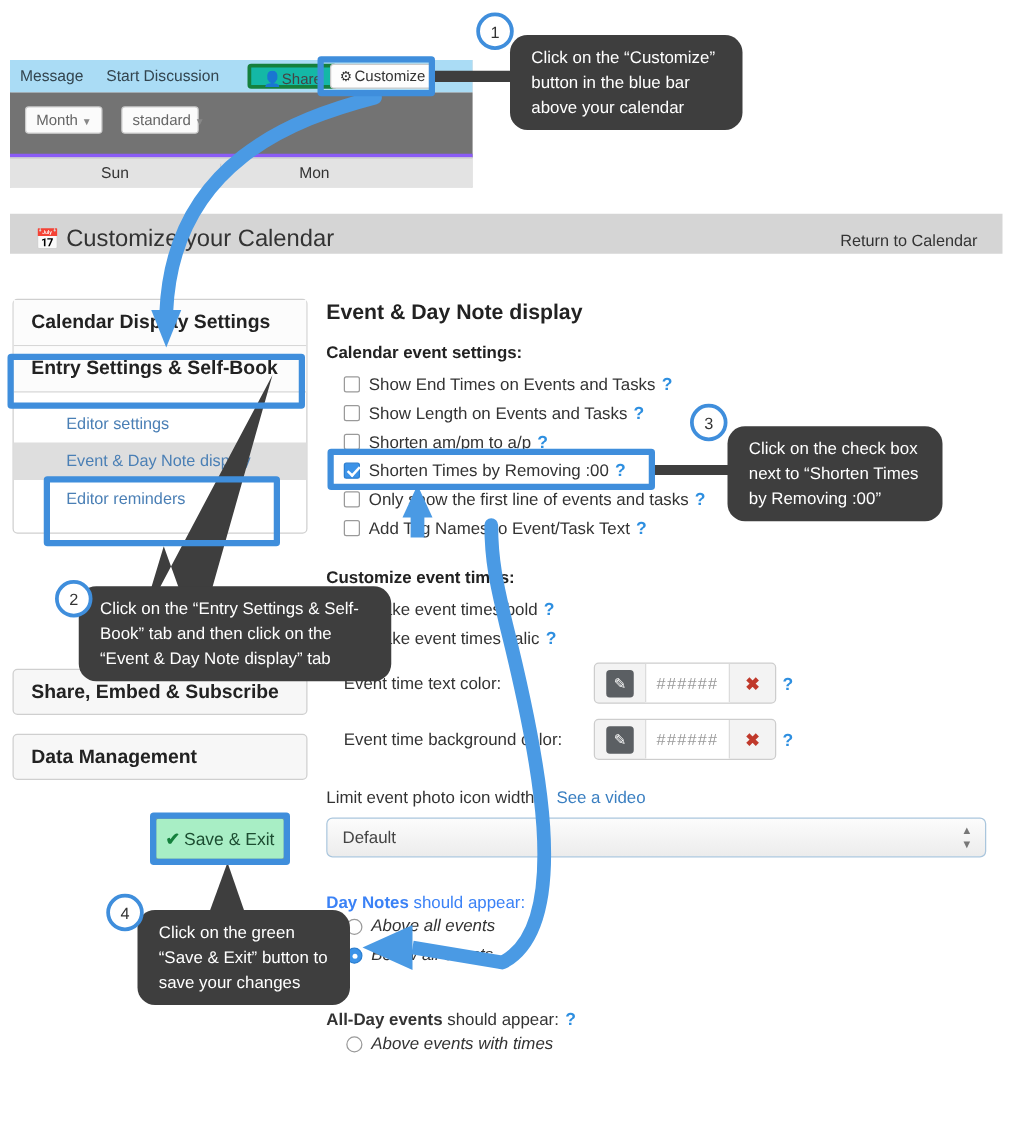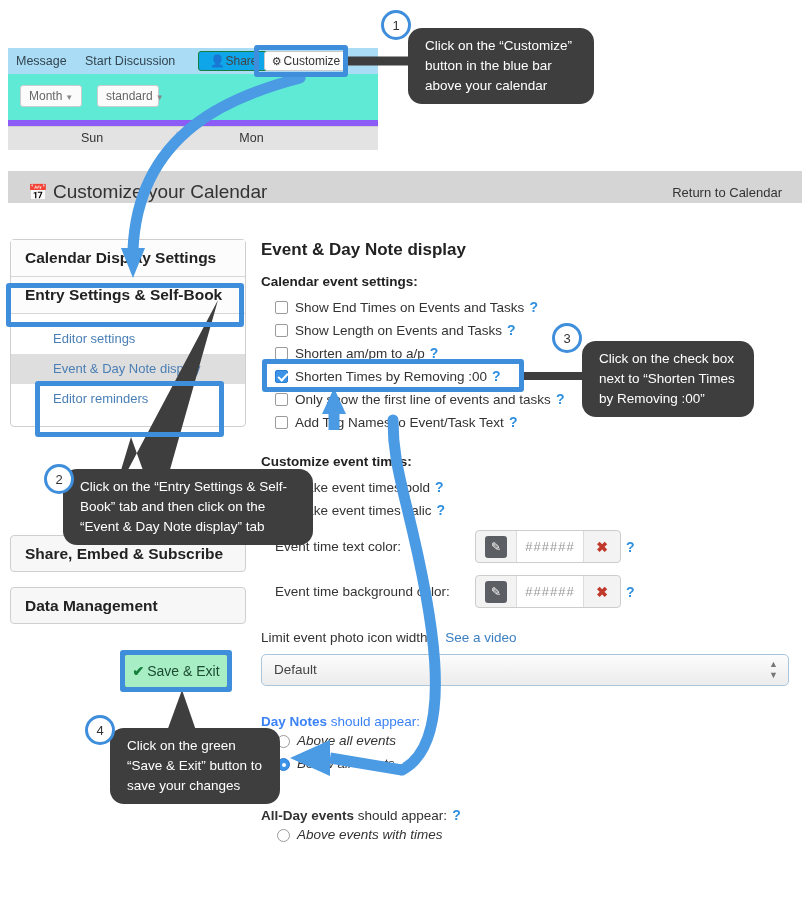--- a/index.html
+++ b/index.html
@@ -37,22 +37,22 @@
     color: #33454f;
     top: 6px;
     white-space: nowrap;
   }
   .bb-message { left: 8px; }
   .bb-discussion { left: 77px; }
   .bb-share-btn {
     position: absolute;
     left: 190px; top: 3px;
     width: 72px; height: 20px;
-    background: #0ea5e9;
-    border: 1px solid #15803d;
+    background: #14b8a6;
+    border: 3px solid #15803d;
     border-radius: 3px;
     font-size: 12px;
     color: #444;
     text-align: center;
     line-height: 19px;
   }
   .bb-customize-btn {
     position: absolute;
     left: 256px; top: 3px;
     width: 84px; height: 20px;
@@ -64,22 +64,22 @@
     text-align: center;
     line-height: 19px;
     white-space: nowrap;
   }
   .gear-glyph { font-size: 11px; margin-right: 2px; }
 
   .cal-toolbar {
     position: absolute;
     left: 8px; top: 74px;
     width: 370px; height: 52px;
-    background: #5eead4;
-    border-bottom: 6px solid #8b5cf6;
+    background: #737373;
+    border-bottom: 3px solid #8b5cf6;
   }
   .cal-select {
     position: absolute;
     top: 11px;
     height: 22px;
     background: #fbfbfb;
     border: 1px solid #cdcdcd;
     border-radius: 3px;
     font-size: 12px;
     color: #666;

